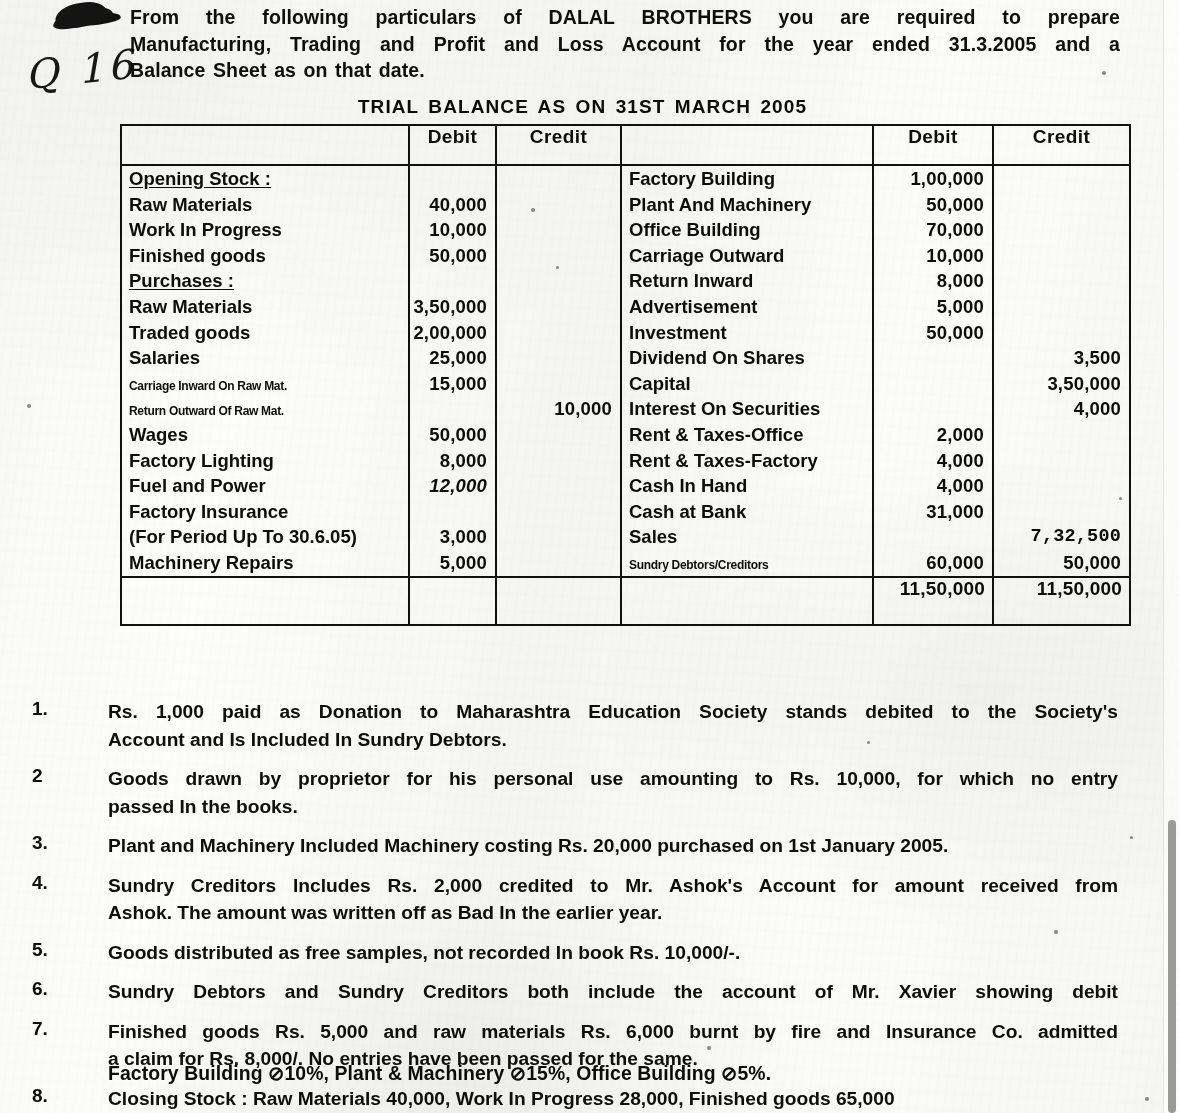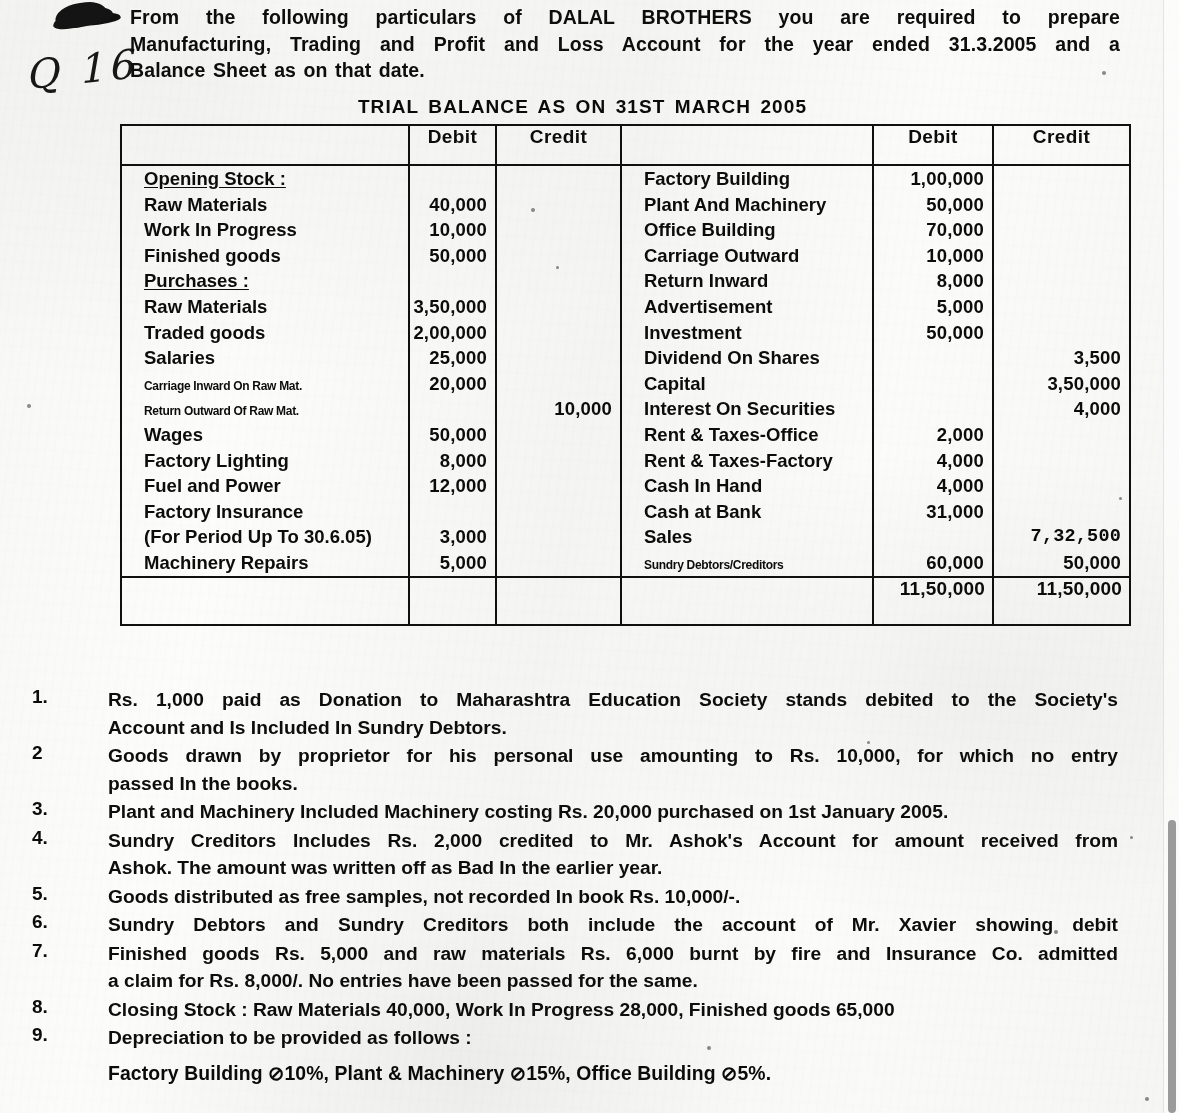--- a/index.html
+++ b/index.html
@@ -121,21 +121,21 @@
     list-style: none;
     margin: 0;
     padding: 0;
   }
   ul.lines li {
     height: 25.6px;
     line-height: 25.6px;
     white-space: nowrap;
     overflow: visible;
   }
-  .lab { padding-left: 22px; font-size: 18.5px; }
+  .lab { padding-left: 7px; font-size: 18.5px; }
   .lab.tight { font-size: 12px; letter-spacing: -0.3px; }
   .lab.sub { text-decoration: underline; text-underline-offset: 2px; }
   .num { text-align: right; padding-right: 8px; font-size: 18.5px; letter-spacing: .2px; }
   .blank { visibility: hidden; }
 
   .totals-row td { height: 46px; vertical-align: middle; }
   .totals-row .num { font-size: 19px; padding-right: 7px; }
 
   
   .adj-head {
@@ -162,20 +162,21 @@
     font-size: 19px;
     font-weight: bold;
   }
   .adj-body {
     margin-left: 108px;
     margin-right: 42px;
     font-size: 19.2px;
     font-weight: bold;
     line-height: 27.5px;
     color: #0d0d0d;
+    margin-top: 12px;
   }
   .adj-body .ln { display: block; }
   .adj-body .ln.j { text-align: justify; text-align-last: justify; }
   .adj-tail {
     position: absolute;
     left: 108px;
     top: 1062px;
     font-size: 19.4px;
     font-weight: bold;
     letter-spacing: .1px;
@@ -280,33 +281,33 @@
                 <li>
                   <span class="num" style="display: block;">3,50,000</span>
                 </li>
                 <li>
                   <span class="num" style="display: block;">2,00,000</span>
                 </li>
                 <li>
                   <span class="num" style="display: block;">25,000</span>
                 </li>
                 <li>
-                  <span class="num" style="display: block;">20,000</span>
+                  <span class="num" style="display: block;">15,000</span>
                 </li>
                 <li>
                   <span class="num blank" style="display: block;">&nbsp;</span>
                 </li>
                 <li>
                   <span class="num" style="display: block;">50,000</span>
                 </li>
                 <li>
                   <span class="num" style="display: block;">8,000</span>
                 </li>
                 <li>
-                  <span class="num" style="display: block;">12,000</span>
+                  <span class="num" style="display: block; font-style: italic;">12,000</span>
                 </li>
                 <li>
                   <span class="num blank" style="display: block;">&nbsp;</span>
                 </li>
                 <li>
                   <span class="num" style="display: block;">3,000</span>
                 </li>
                 <li>
                   <span class="num" style="display: block;">5,000</span>
                 </li>

